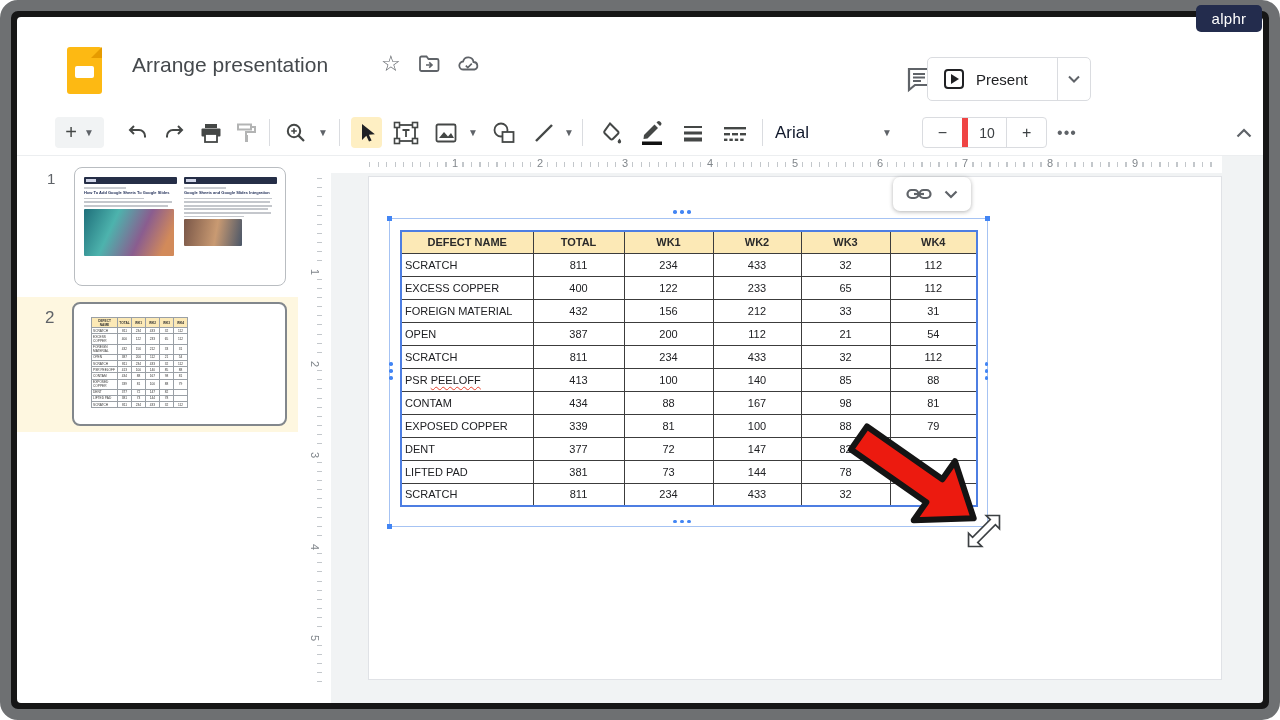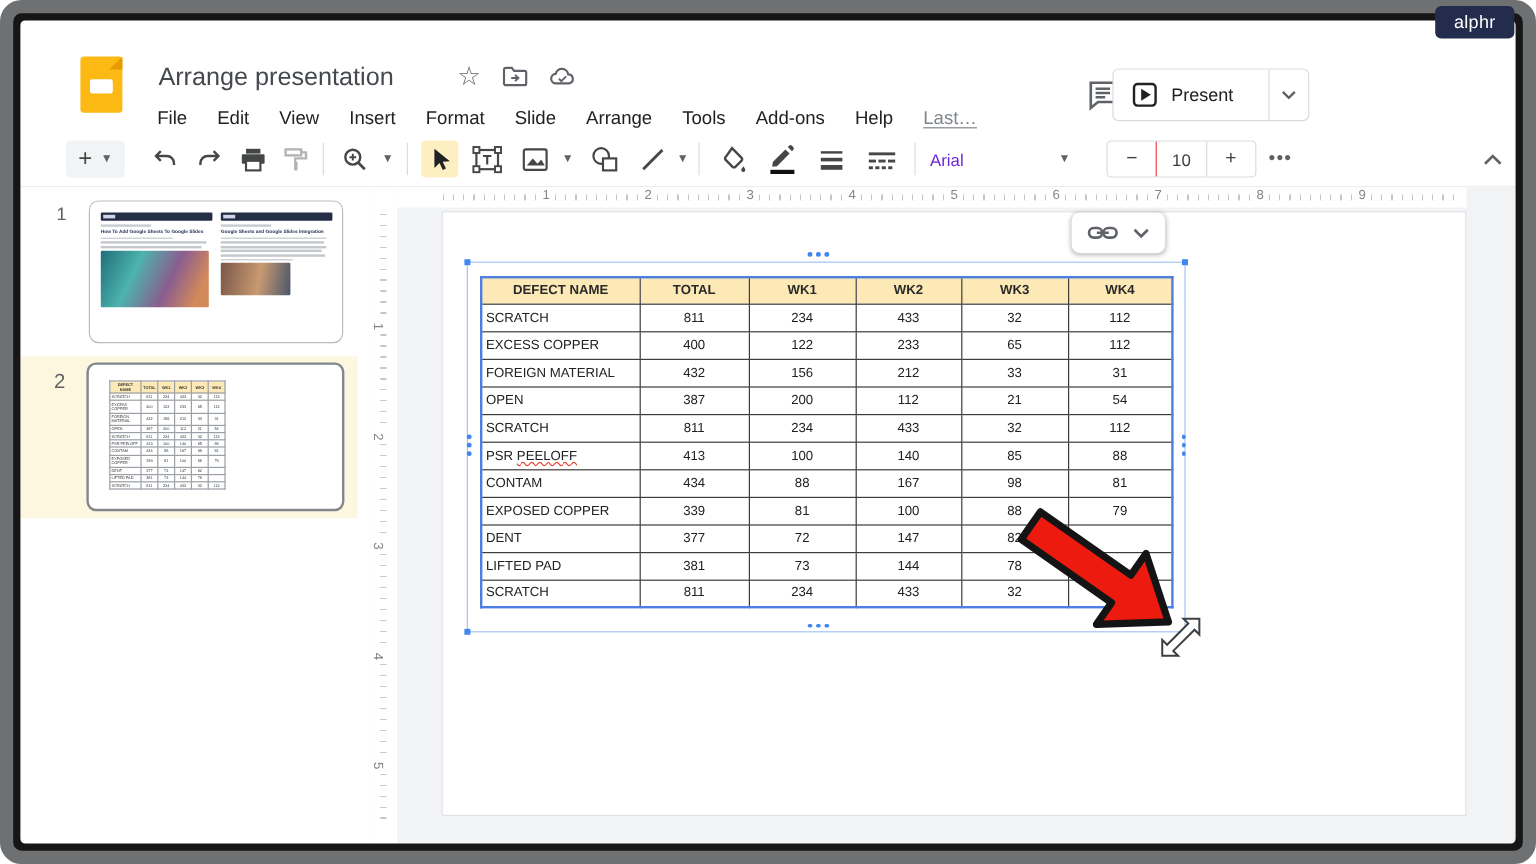--- a/index.html
+++ b/index.html
@@ -34,24 +34,24 @@
   .alphr-badge{position:absolute;left:1196px;top:5px;width:66px;height:27px;background:#232c4d;border-radius:5px;display:flex;align-items:center;justify-content:center;z-index:70;}
   .alphr-text{color:#fff;font-weight:normal;font-size:15px;letter-spacing:.3px;}
 
   
   .toolbar{position:absolute;left:17px;top:109px;right:17px;height:47px;background:#fff;border-bottom:1px solid #eceef0;}
   .tbi{position:absolute;top:0;height:47px;display:flex;align-items:center;justify-content:center;color:#444746;}
   .tdiv{position:absolute;top:10px;width:1px;height:27px;background:#dadce0;}
   .chip{background:#f1f3f4;border-radius:4px;}
   .sel-chip{background:#feefc3;border-radius:4px;}
   .caret{font-size:10px;color:#5f6368;}
-  .arial-label{font-size:14px;color:#6d28d9;}
+  .arial-label{font-size:17px;color:#0f172a;}
   .size-group{position:absolute;left:905px;top:8px;width:125px;height:31px;border:1px solid #dadce0;border-radius:4px;display:flex;}
   .size-seg{flex:1;display:flex;align-items:center;justify-content:center;font-size:16px;color:#3c4043;}
-  .size-mid{border-left:1px solid #ef4444;border-right:1px solid #dadce0;font-size:14px;}
+  .size-mid{border-left:6px solid #ef4444;border-right:1px solid #dadce0;font-size:14px;}
   .more-dots{font-size:16px;color:#5f6368;letter-spacing:1px;}
 
   
   .workarea{position:absolute;left:17px;top:156px;right:17px;bottom:17px;background:#f1f3f4;}
   .filmstrip{position:absolute;left:0;top:0;width:291px;bottom:0;background:#fff;}
   .slide-num{position:absolute;font-size:15px;color:#5f6368;}
   .thumb{position:absolute;background:#fff;overflow:hidden;}
   .thumb1{left:57px;top:11px;width:212px;height:119px;border:1.5px solid #b9bdc1;border-radius:8px;}
   .thumb2-halo{position:absolute;left:0;top:141px;width:281px;height:135px;background:#fef7e0;}
   .thumb2{left:55px;top:146px;width:215px;height:124px;border:2px solid #82878c;border-radius:8px;}
@@ -126,33 +126,20 @@
             <path d="M8 11h5.2M11.2 8.4l2.8 2.6-2.8 2.6" fill="none" stroke="#5f6368" stroke-width="1.6"></path>
           </svg>
       </span>
       <span>
         <svg class="icon-svg" width="24" height="20" viewBox="0 0 24 20">
             <path d="M6.5 15.5a4 4 0 01-.4-8A5.3 5.3 0 0116.5 8a3.8 3.8 0 01.9 7.5z" fill="none" stroke="#5f6368" stroke-width="1.8"></path>
             <path d="M8.8 11.6l2 2 4-4" fill="none" stroke="#5f6368" stroke-width="1.6"></path>
           </svg>
       </span>
     </div>
-    <div class="menu-bar">
-        <span class="menu-item">File</span>
-        <span class="menu-item">Edit</span>
-        <span class="menu-item">View</span>
-        <span class="menu-item">Insert</span>
-        <span class="menu-item">Format</span>
-        <span class="menu-item">Slide</span>
-        <span class="menu-item">Arrange</span>
-        <span class="menu-item">Tools</span>
-        <span class="menu-item">Add-ons</span>
-        <span class="menu-item">Help</span>
-        <span class="menu-item last-edit">Last…</span>
-      </div>
     <span class="comment-btn">
       <svg class="icon-svg" width="28" height="28" viewBox="0 0 28 28">
           <path d="M4 4h20v16H10l-6 5z" fill="none" stroke="#5f6368" stroke-width="2.2"></path>
           <path d="M8 9h12M8 12.5h12M8 16h8" stroke="#5f6368" stroke-width="2"></path>
         </svg>
     </span>
     <div class="present-group">
       <div class="present-main">
         <span class="play-box">
             <span class="play-tri"></span>

